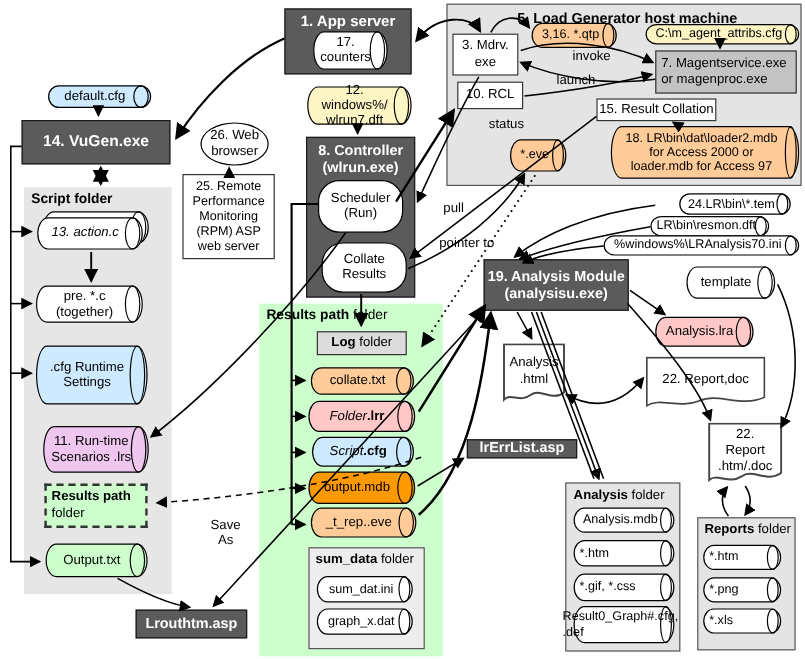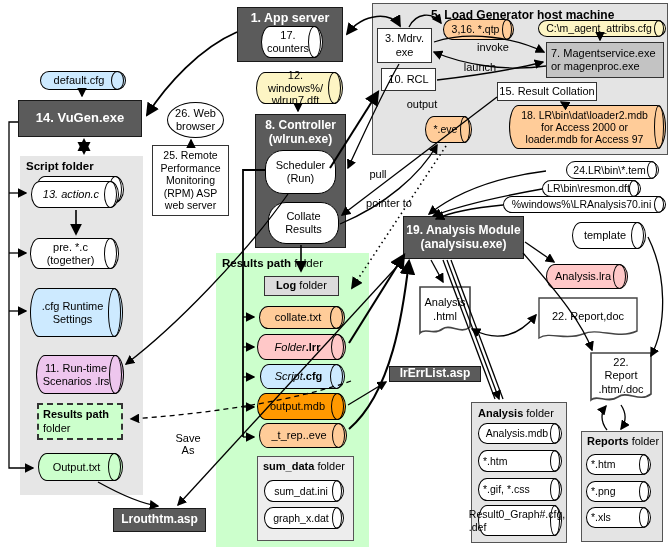--- a/index.html
+++ b/index.html
@@ -305,21 +305,21 @@
   </div>
   <div class="cyl small node" style="left:586px;top:481px;width:65px;height:21px;justify-content:flex-start;">
     <span>*.png</span>
   </div>
   <div class="cyl small node" style="left:586px;top:507px;width:65px;height:21px;justify-content:flex-start;">
     <span>*.xls</span>
   </div>
 
   <div class="edge-label" style="left:470px;top:41px;width:46px;">invoke</div>
   <div class="edge-label" style="left:457px;top:61px;width:46px;">launch</div>
-  <div class="edge-label" style="left:400px;top:98px;width:44px;">output</div>
+  <div class="edge-label" style="left:400px;top:98px;width:44px;">status</div>
   <div class="edge-label" style="left:362px;top:168px;width:32px;">pull</div>
   <div class="edge-label" style="left:358px;top:197px;width:62px;">pointer to</div>
   <div class="edge-label" style="left:170px;top:388px;width:36px;margin-top:44px;">Save As</div>
 
   <svg id="arrows" width="671" height="549" viewBox="0 0 671 549">
     <defs>
       <marker id="m" viewBox="0 0 10 10" refX="8.5" refY="5" markerWidth="7.5" markerHeight="7.5" orient="auto-start-reverse">
         <path d="M0,0 L10,5 L0,10 z" fill="#000"></path>
       </marker>
     </defs>

